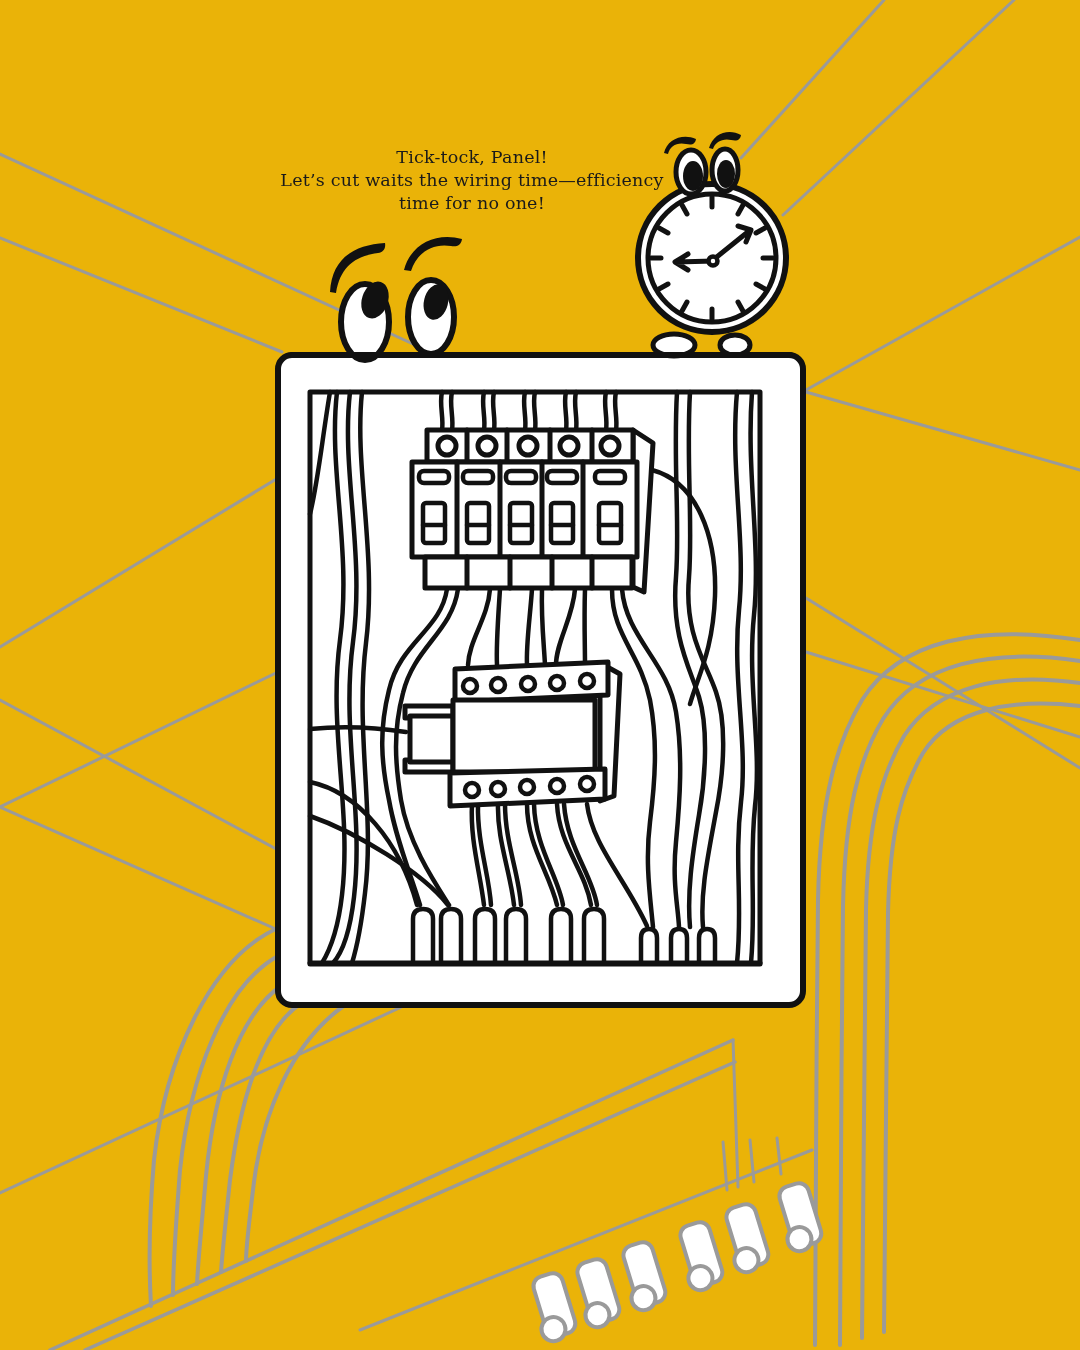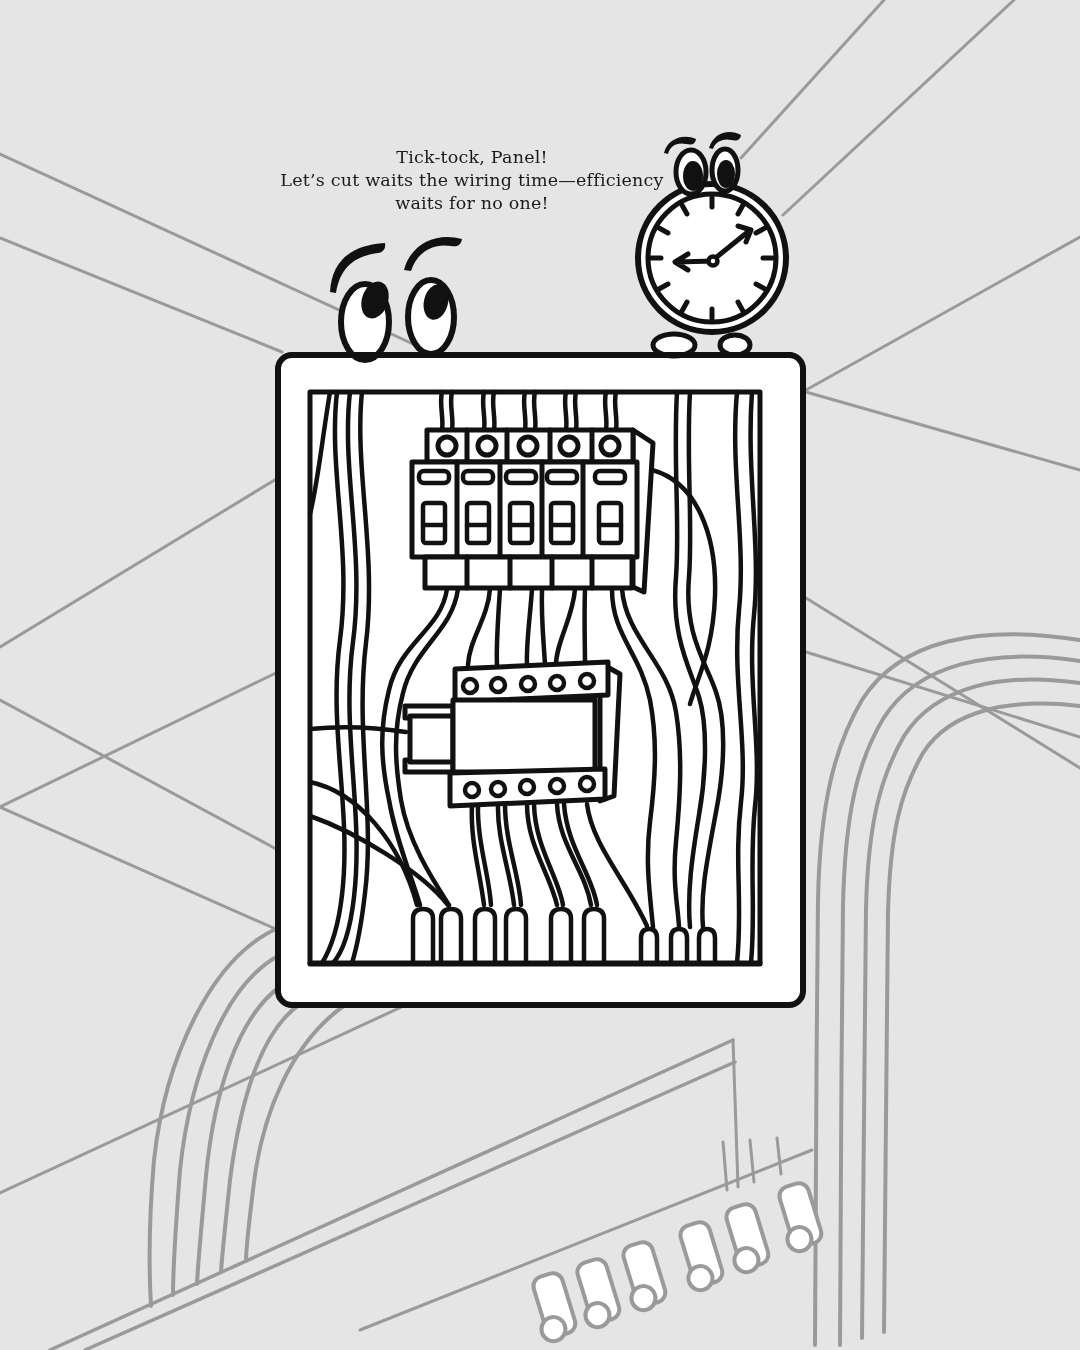--- a/index.html
+++ b/index.html
@@ -1,16 +1,16 @@
 <!DOCTYPE html>
 <html><head>
 <meta charset="utf-8">
 <style>
   html,body{margin:0;padding:0;background:#ffffff;}
-  .stage{position:relative;width:1080px;height:1350px;background:#e5e5e5;overflow:hidden;
+  .stage{position:relative;width:1080px;height:1350px;background:#eab308;overflow:hidden;
          font-family:"DejaVu Serif", serif;}
   .stage svg{position:absolute;left:0;top:0;}
   .caption{position:absolute;left:242px;top:146px;width:460px;text-align:center;
            font-size:17.5px;line-height:23px;color:#1a1a1a;letter-spacing:.2px;}
   
   .gry{stroke:#9a9a9a;fill:none;stroke-width:3;stroke-linecap:round;}
   .gry4{stroke:#9a9a9a;fill:none;stroke-width:4;stroke-linecap:round;}
   .gfill{stroke:#9a9a9a;fill:#ffffff;stroke-width:4;}
   .ink{stroke:#111;fill:none;stroke-linecap:round;stroke-linejoin:round;}
   .w6{stroke-width:6;} .w5{stroke-width:5;} .w4{stroke-width:4.5;} .w3{stroke-width:3.5;}
@@ -234,15 +234,15 @@
     <path class="blk" d="M664,153 C667,139 683,133 696,139 C695,145 691,145 686,144 C677,142 670,146 668,154 Z"></path>
     <path class="blk" d="M709,148 C713,133 729,128 741,135 C740,141 736,141 731,140 C723,138 715,142 713,149 Z"></path>
   </g>
 
   <path class="ink w6" d="M292,355 L790,355"></path>
 </svg>
 
   <div class="caption">
     <div>Tick-tock, Panel!</div>
     <div>Let’s cut waits the wiring time—efficiency</div>
-    <div>waits for no one!</div>
+    <div>time for no one!</div>
   </div>
 </div>
 
 </body></html>

